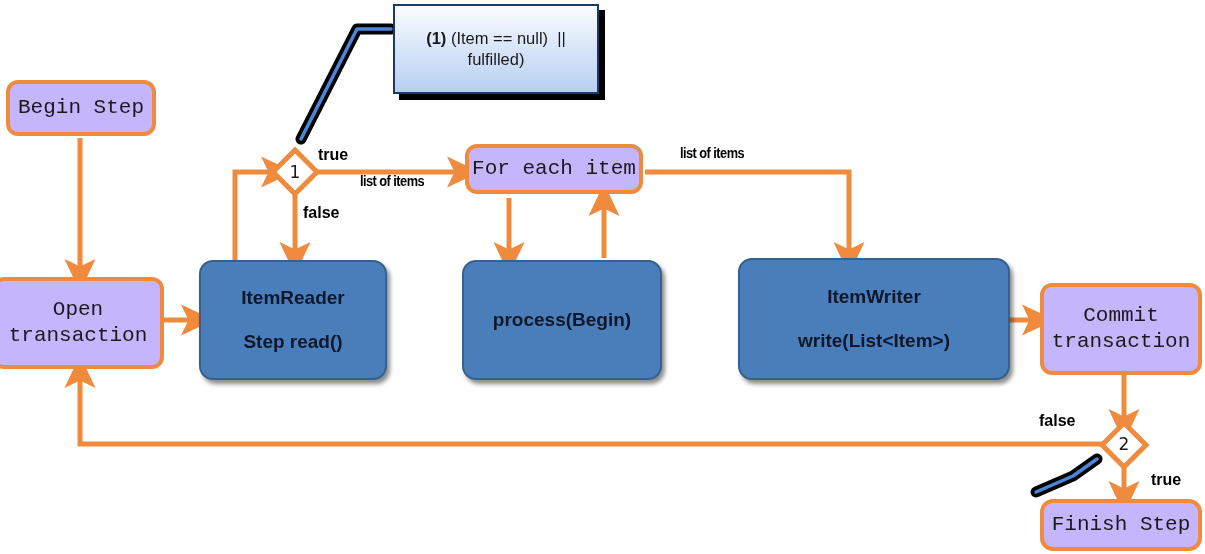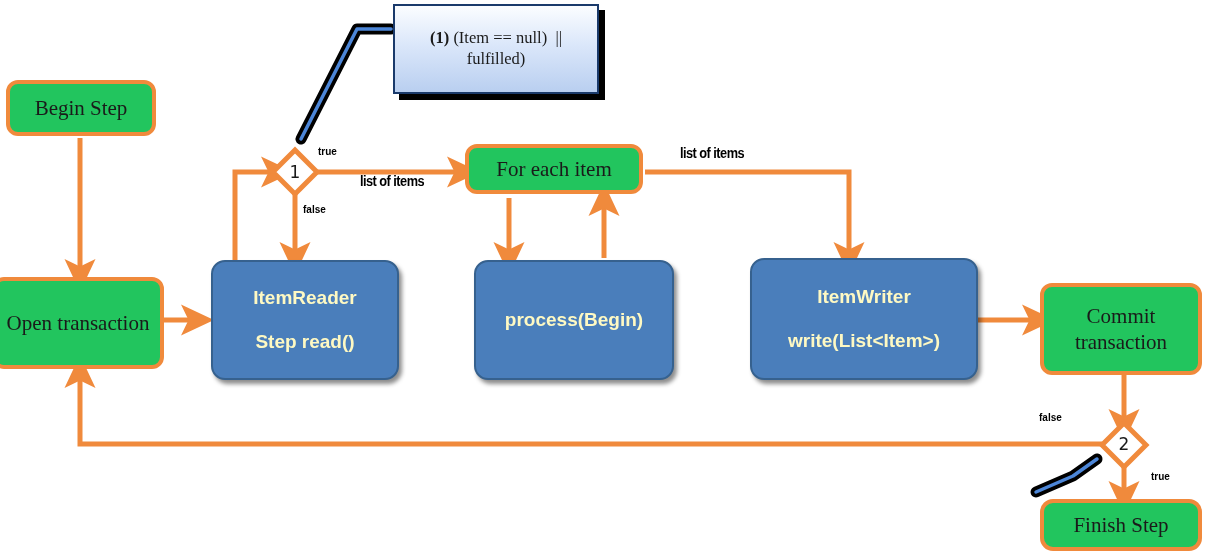--- a/index.html
+++ b/index.html
@@ -25,61 +25,60 @@
   .node {
     position: absolute;
     box-sizing: border-box;
     display: flex;
     flex-direction: column;
     align-items: center;
     justify-content: center;
     text-align: center;
   }
   .node-white {
-    background: #22c55e;
+    background: #c4b5fd;
     border: 4px solid #F08A3C;
     border-radius: 12px;
     color: #1a1a1a;
     font-size: 21px;
     line-height: 1.25;
-    font-family: Liberation Serif, serif;
+    font-family: Liberation Mono, monospace;
   }
   .node-blue {
     background: #4A7EBB;
     border: 2px solid #36618E;
     border-radius: 14px;
-    color: #fef9c3;
+    color: #0f172a;
     font-weight: bold;
     font-size: 19px;
     box-shadow: 3px 4px 4px rgba(0,0,0,0.45);
-    margin-left: 12px;
   }
   .node-blue .line1 { margin-bottom: 22px; }
   .callout {
     position: absolute;
     box-sizing: border-box;
     border: 2px solid #1a3a6b;
     background: linear-gradient(to bottom, #fbfdff 0%, #dbe7fa 45%, #b9cff0 100%);
     box-shadow: 6px 6px 0 #000000;
     color: #1a1a1a;
     font-size: 16.5px;
     line-height: 1.25;
     display: flex;
     align-items: center;
     justify-content: center;
     text-align: center;
     padding: 12px 8px;
-    font-family: Liberation Serif, serif;
+    font-family: Liberation Sans, sans-serif;
   }
   .callout b { font-weight: bold; }
   .edge-label {
     position: absolute;
     font-family: "Liberation Sans", sans-serif;
     font-weight: bold;
-    font-size: 10px;
+    font-size: 16px;
     color: #000000;
     white-space: nowrap;
   }
   .edge-label.narrow {
     font-size: 14.5px;
     letter-spacing: -0.6px;
     transform: scaleX(0.88);
     transform-origin: left center;
   }
   .diamond-num {
@@ -155,21 +154,21 @@
   </div>
 
   <div class="node node-white" style="left:465px; top:144px; width:178px; height:50px;">
     <span>For each item</span>
   </div>
 
   <div class="node node-blue" style="left:462px; top:260px; width:200px; height:120px;">
     <span>process(Begin)</span>
   </div>
 
-  <div class="node node-blue" style="left:738px; top:258px; width:228px; height:122px;">
+  <div class="node node-blue" style="left:738px; top:258px; width:272px; height:122px;">
     <span class="line1">ItemWriter</span>
     <span>write(List&lt;Item&gt;)</span>
   </div>
 
   <div class="node node-white" style="left:1040px; top:283px; width:162px; height:92px;">
     <span>Commit transaction</span>
   </div>
 
   <div class="node node-white" style="left:1040px; top:499px; width:162px; height:52px;border-radius:13px;">
     <span>Finish Step</span>

